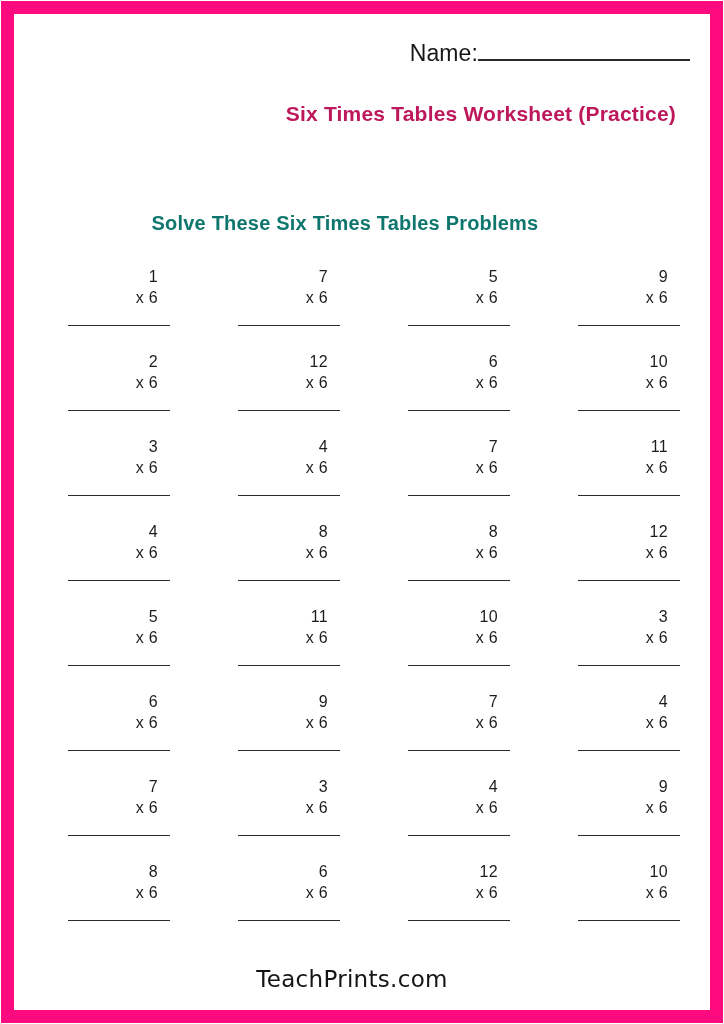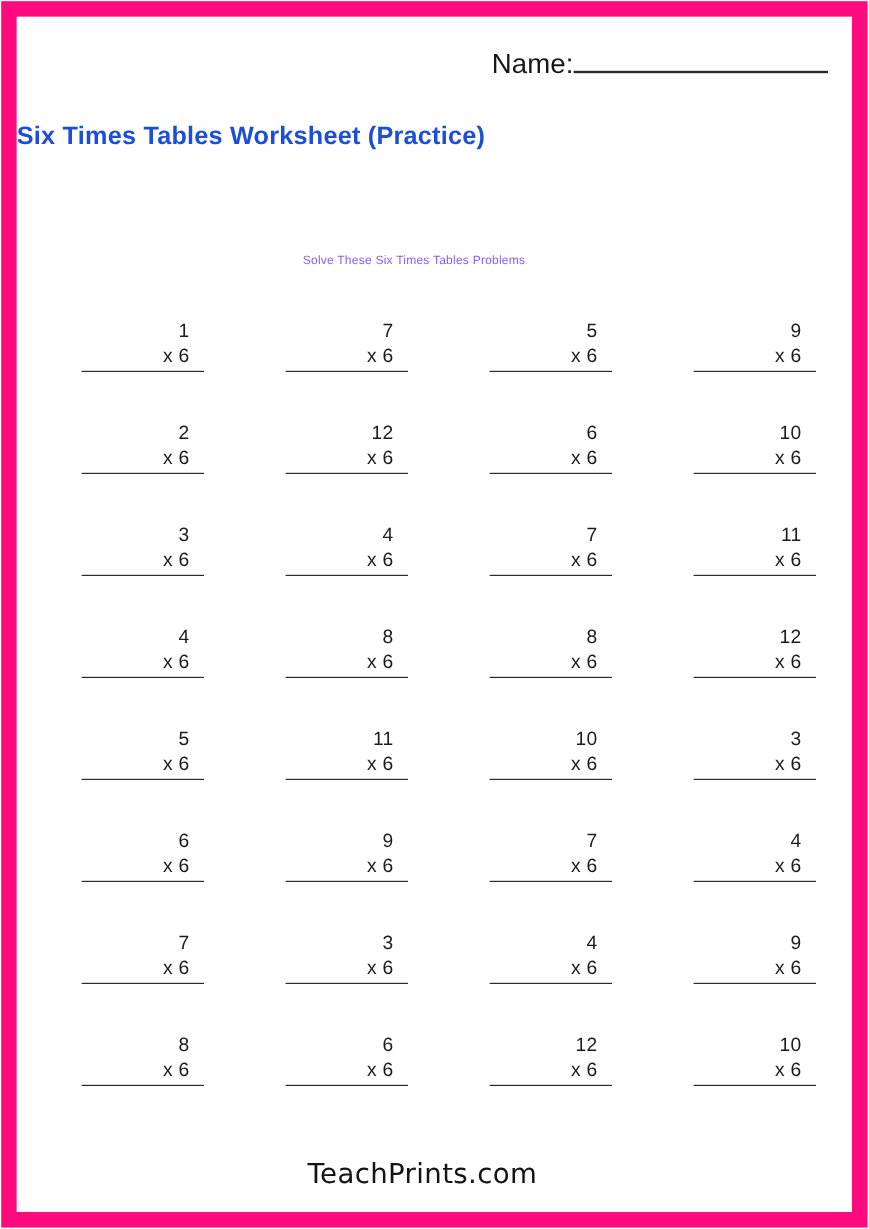--- a/index.html
+++ b/index.html
@@ -64,35 +64,35 @@
     border-bottom: 2px solid #2a2a2a;
     height: 21px;
   }
 
   
   #worksheet-title {
     position: absolute;
     top: 88px;
     left: 0;
     width: 662px;
-    text-align: left;
+    text-align: right;
     font-size: 21px;
     font-weight: bold;
-    color: #1d4ed8;
+    color: #be185d;
     letter-spacing: 0.2px;
   }
   #section-subtitle {
     position: absolute;
     top: 198px;
     left: 0;
     width: 662px;
     text-align: center;
-    font-size: 10px;
-    font-weight: normal;
-    color: #8b5cf6;
+    font-size: 20px;
+    font-weight: bold;
+    color: #0f766e;
     letter-spacing: 0.2px;
   }
 
   
   #problem-grid {
     position: absolute;
     top: 253px;
     left: 0;
     width: 680px;
     display: flex;
@@ -116,21 +116,21 @@
   .operand-top {
     text-align: right;
     font-size: 16px;
     color: #1c1c1c;
     line-height: 20px;
     padding-right: 12px;
     letter-spacing: 0.3px;
   }
   .operand-bottom-line {
     border-bottom: 1.6px solid #2b2b2b;
-    padding-bottom: 1px;
+    padding-bottom: 17px;
   }
   .operand-bottom {
     text-align: right;
     font-size: 16px;
     color: #1c1c1c;
     line-height: 21px;
     padding-right: 12px;
     letter-spacing: 0.3px;
     white-space: nowrap;
   }

